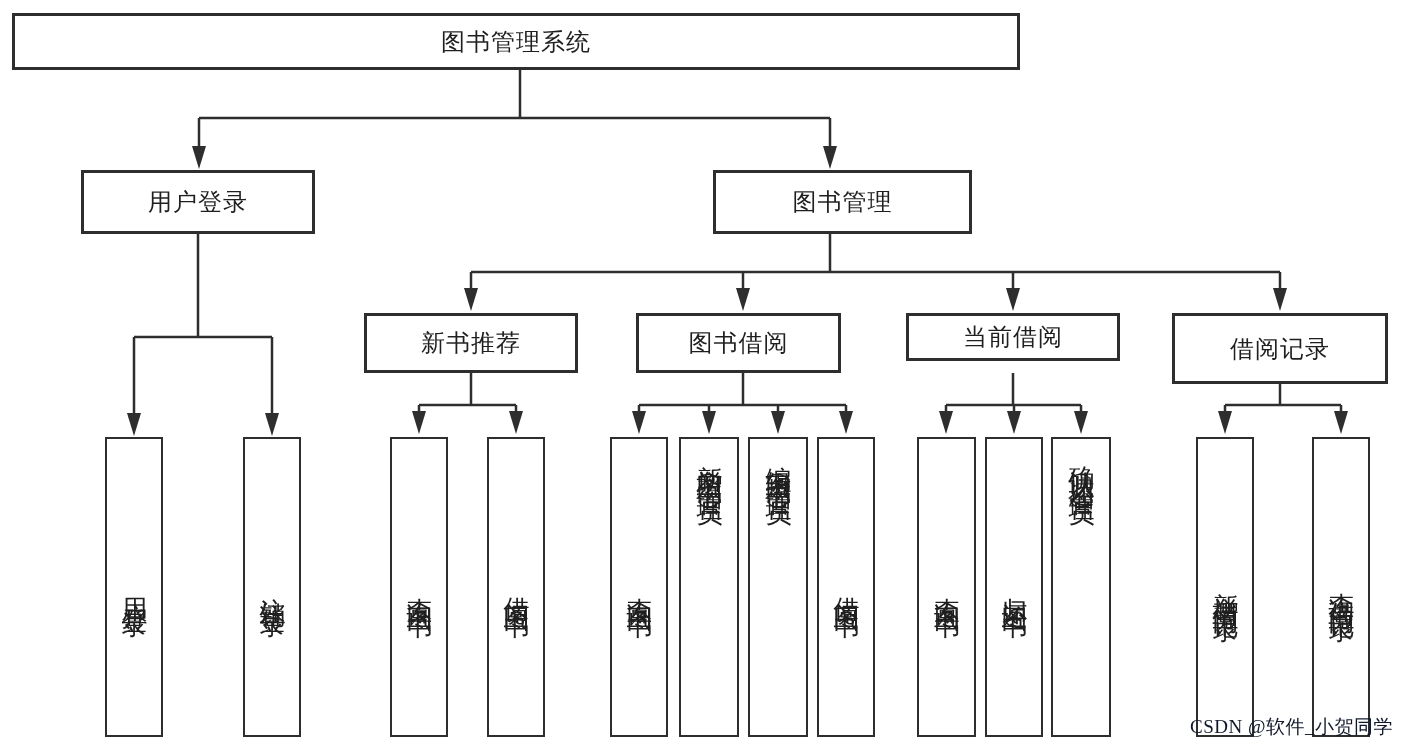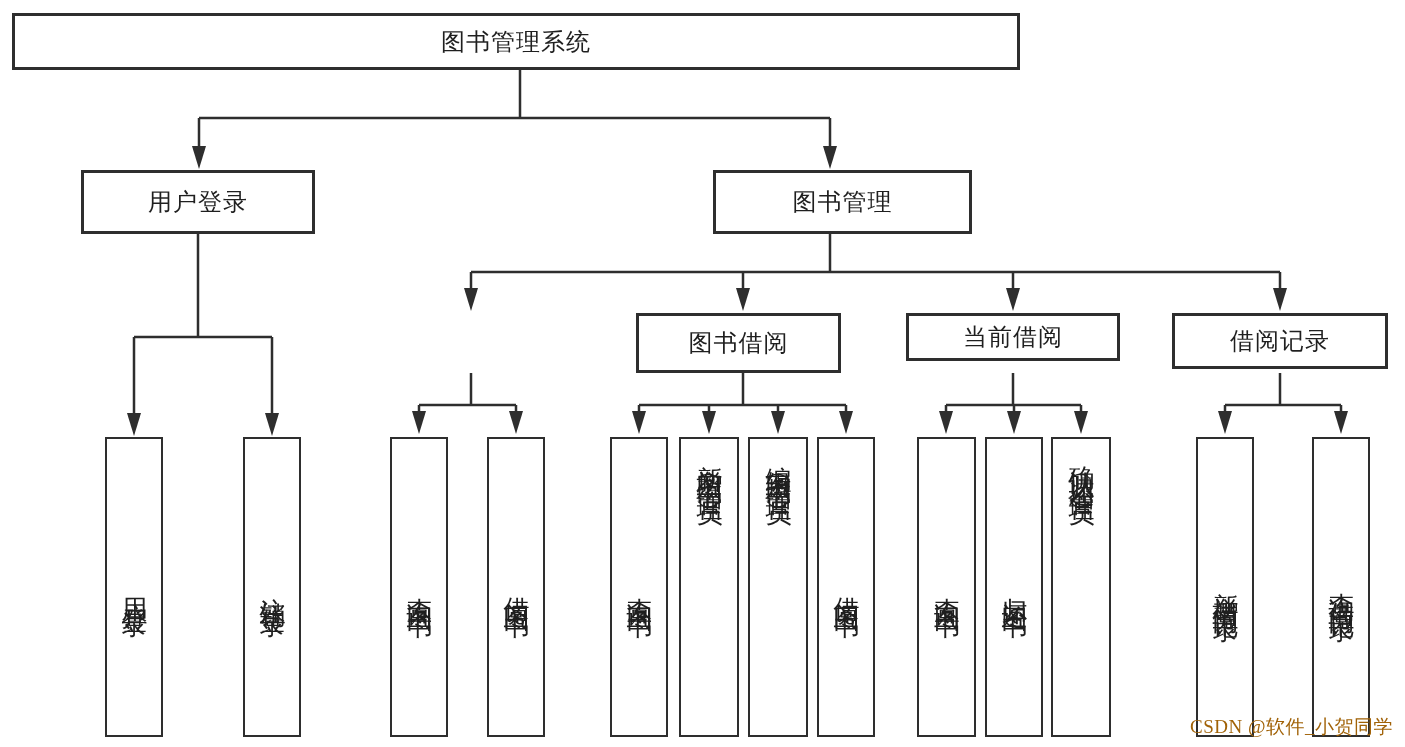--- a/index.html
+++ b/index.html
@@ -41,21 +41,21 @@
     font-size: 26px;
     line-height: 1;
     letter-spacing: 5px;
   }
   .vbox.top { align-items: flex-start; padding-top: 6px; }
   .watermark {
     position: absolute;
     left: 1190px;
     top: 714px;
     font-size: 19px;
-    color: #a16207;
+    color: #0f172a;
     letter-spacing: 0.5px;
     white-space: nowrap;
   }
 </style>
 </head>
 <body>
 
 <div class="stage">
 
   <svg class="connectors" width="1405" height="747" viewBox="0 0 1405 747" xmlns="http://www.w3.org/2000/svg">
@@ -96,23 +96,24 @@
       <polygon points="1218,411 1232,411 1225,434"></polygon>
       <polygon points="1334,411 1348,411 1341,434"></polygon>
     </g>
   </svg>
 
   <div class="hbox" style="left:12px; top:13px; width:1008px; height:57px">图书管理系统</div>
 
   <div class="hbox" style="left:81px; top:170px; width:234px; height:64px">用户登录</div>
   <div class="hbox" style="left:713px; top:170px; width:259px; height:64px">图书管理</div>
 
+  <div class="hbox" style="left:364px; top:313px; width:214px; height:60px">新书推荐</div>
   <div class="hbox" style="left:636px; top:313px; width:205px; height:60px">图书借阅</div>
   <div class="hbox" style="left:906px; top:313px; width:214px; height:48px">当前借阅</div>
-  <div class="hbox" style="left:1172px; top:313px; width:216px; height:56px">借阅记录</div>
+  <div class="hbox" style="left:1172px; top:313px; width:216px; height:71px">借阅记录</div>
 
   <div class="vbox" style="left:105px; width:58px">
     <span class="vtext">用户登录</span>
   </div>
   <div class="vbox" style="left:243px; width:58px">
     <span class="vtext">注销登录</span>
   </div>
 
   <div class="vbox" style="left:390px; width:58px">
     <span class="vtext">查询图书</span>

